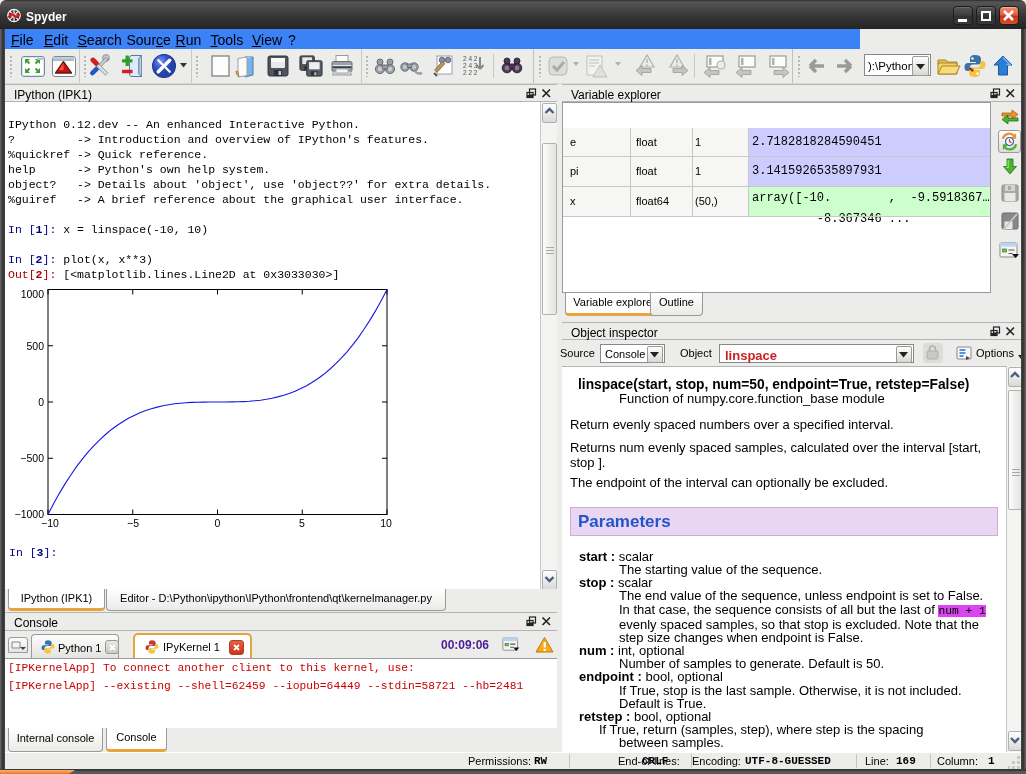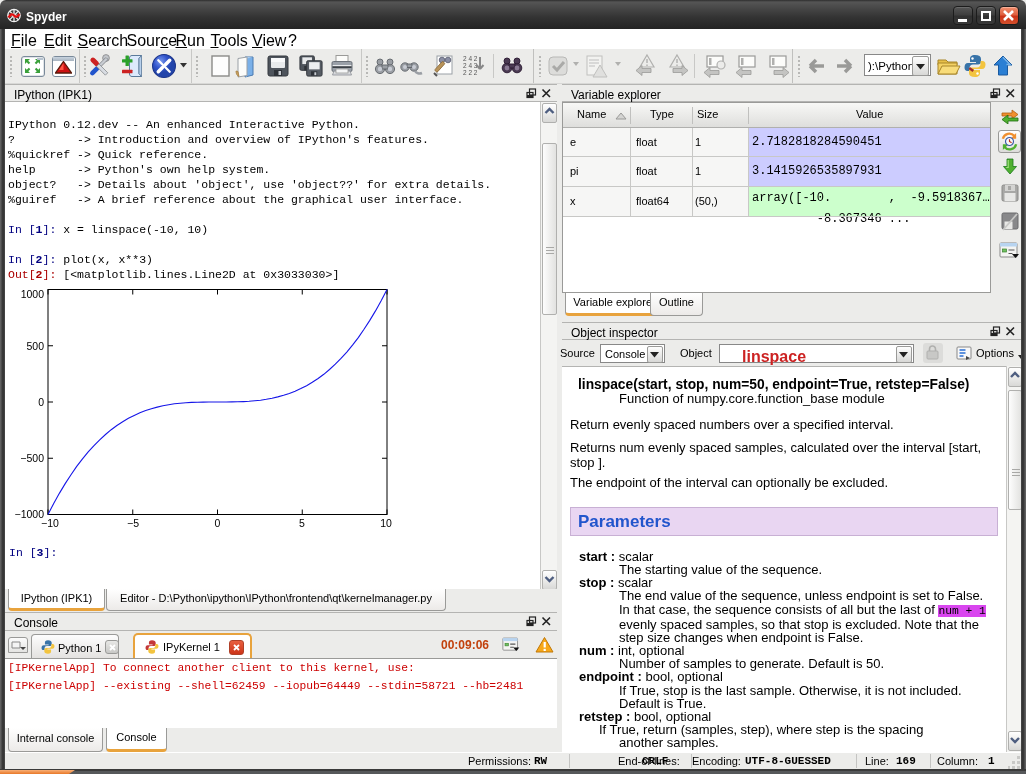--- a/index.html
+++ b/index.html
@@ -6,21 +6,21 @@
 body{position:relative;background:#ececea;font-family:"Liberation Sans",sans-serif;}
 .abs{position:absolute;}
 .mono{font-family:"Liberation Mono",monospace;}
 
 #titlebar{left:0;top:0;width:1026px;height:29px;background:linear-gradient(#2e2e2e 0%,#555555 7%,#464646 30%,#333333 60%,#2b2b2b 82%,#242424 100%);border-radius:6px 6px 0 0;}
 #titlebar .txt{position:absolute;left:26px;top:10px;color:#fff;font-size:12px;font-weight:bold;}
 .winbtn{position:absolute;top:6px;width:20px;height:19px;border-radius:4px;border:1px solid #1c1c1c;}
 .winbtn.dark{background:linear-gradient(#565656 0%,#3f3f3f 45%,#303030 55%,#3a3a3a 100%);box-shadow:inset 0 1px 0 #6a6a6a;}
 #btnclose{background:linear-gradient(#f09070 0%,#e06040 45%,#cc3318 55%,#d4502c 100%);box-shadow:inset 0 1px 0 #f8b098;}
 
-#menubar{left:0px;top:29px;width:1021px;height:20px;background:#ffffff;font-size:16px;color:#000;}
+#menubar{left:0px;top:29px;width:860px;height:20px;background:#3b82f6;font-size:14px;color:#000;}
 #menubar span{position:absolute;top:3px;}
 #menubar u{text-decoration:underline;}
 
 #toolbar{left:5px;top:49px;width:1016px;height:35px;background:#ececea;border-bottom:1px solid #d8d8d6;}
 .tbtn{position:absolute;top:4px;width:26px;height:26px;}
 .sep{position:absolute;top:5px;width:1px;height:24px;background:#c8c8c6;}
 .handle{position:absolute;top:6px;width:4px;height:22px;background-image:radial-gradient(circle,#b8b8b6 1px,transparent 1px);background-size:4px 4px;}
 
 .docktitle{background:#ececea;border:1px solid #b4b4b2;border-left:none;border-right:none;font-size:12px;color:#000;}
 .docktitle .t{position:absolute;left:9px;top:3px;}
@@ -404,21 +404,21 @@
 <div class="ttab act" style="left:128px;width:119px;top:2px;height:25px;">
 <svg class="abs" style="left:9px;top:4px;" width="16" height="16" viewBox="0 0 26 26">
         <path d="M13 2 c-4 0-5 2-5 4 v3 h6 v1 H6 c-2.5 0-3.5 2-3.5 4.5 0 2 1 3.5 3 3.5 h2 v-3 c0-2 1.5-3.5 3.5-3.5 h5 c1.8 0 3-1.2 3-3 V6 c0-2.5-2-4-6-4z" fill="#c43838"></path>
         <path d="M13 24 c4 0 5-2 5-4 v-3 h-6 v-1 h8 c2.5 0 3.5-2 3.5-4.5 0-2-1-3.5-3-3.5 h-2 v3 c0 2-1.5 3.5-3.5 3.5 h-5 c-1.8 0-3 1.2-3 3 v2.5 c0 2.5 2 4 6 4z" fill="#f3c43f"></path>
       </svg>
 <span class="abs" style="left:28px;top:6px;">IPyKernel 1</span>
 <div class="abs" style="left:94px;top:5px;width:15px;height:15px;border:1px solid #b04028;border-radius:3px;background:linear-gradient(#e86040,#cc3318);"><svg width="13" height="13">
           <path d="M4 4 l5 5 m0 -5 l-5 5" stroke="#fff" stroke-width="1.8"></path>
         </svg></div>
 </div>
-<span class="abs" style="left:436px;top:7px;font-size:12px;font-weight:bold;color:#c2410c;">00:09:06</span>
+<span class="abs" style="left:436px;top:7px;font-size:12px;font-weight:bold;color:#4c1d95;">00:09:06</span>
 <svg class="abs" style="left:497px;top:5px;" width="19" height="18" viewBox="0 0 22 20">
       <rect x="1" y="2" width="17" height="14" rx="1" fill="#f4f4f2" stroke="#888" stroke-width="1"></rect>
       <rect x="1" y="2" width="17" height="3.5" fill="#b8d4f0"></rect>
       <rect x="3.5" y="8" width="4" height="3" fill="#70c060" stroke="#3a8030" stroke-width="0.7"></rect>
       <path d="M9.5 9 h6 M9.5 12.5 h4" stroke="#555" stroke-width="1.2"></path>
       <path d="M13 13 h7 l-3.5 4z" fill="#111"></path>
     </svg>
 <svg class="abs" style="left:530px;top:5px;" width="19" height="18">
       <path d="M9.5 1.5 L18 16 H1z" fill="#f8a818" stroke="#c07808" stroke-width="1"></path>
       <rect x="8.6" y="6" width="2.2" height="5.5" fill="#ffffff"></rect>
@@ -440,32 +440,20 @@
           <g fill="none" stroke="#222" stroke-width="1.2">
             <rect x="3.5" y="1" width="6" height="6"></rect>
             <rect x="1" y="4.5" width="6" height="5"></rect>
           </g>
           <rect x="1" y="7" width="6" height="2.5" fill="#222"></rect>
         </svg></span><span class="dkb"><svg width="11" height="11">
           <path d="M1.5 1.5 L9 9 M9 1.5 L1.5 9" stroke="#222" stroke-width="1.6"></path>
         </svg></span></span>
   </div>
 <div class="abs" id="vetable" style="left:562px;top:102px;width:429px;height:191px;border:1px solid #9a9a98;background:#fff;font-size:11px;">
-<div class="abs" style="left:0;top:0;width:427px;height:25px;background:linear-gradient(#f8f8f6,#dededc);border-bottom:1px solid #b0b0ae;">
-<span class="abs" style="left:14px;top:5px;">Name</span>
-<svg class="abs" style="left:52px;top:9px;" width="12" height="8">
-        <path d="M6 1 L11 7 H1z" fill="#d4d4d2" stroke="#9a9a98" stroke-width="1"></path>
-      </svg>
-<span class="abs" style="left:87px;top:5px;">Type</span>
-<span class="abs" style="left:134px;top:5px;">Size</span>
-<span class="abs" style="left:293px;top:5px;">Value</span>
-<div class="abs" style="left:67px;top:4px;width:1px;height:17px;background:#c0c0be;"></div>
-<div class="abs" style="left:129px;top:4px;width:1px;height:17px;background:#c0c0be;"></div>
-<div class="abs" style="left:185px;top:4px;width:1px;height:17px;background:#c0c0be;"></div>
-</div>
 <div class="abs" style="left:0;top:25px;width:427px;height:28px;background:#f6f6f5;">
 <span class="abs" style="left:7px;top:8px;">e</span>
       <span class="abs" style="left:73px;top:8px;">float</span>
       <span class="abs" style="left:132px;top:8px;">1</span>
 <div class="abs mono" style="left:185px;top:0;width:242px;height:28px;background:#ccccff;font-size:12px;padding:7px 0 0 4px;">2.7182818284590451</div>
 </div>
 <div class="abs" style="left:0;top:53px;width:427px;height:30px;background:#f6f6f5;">
 <span class="abs" style="left:7px;top:9px;">pi</span>
       <span class="abs" style="left:73px;top:9px;">float</span>
       <span class="abs" style="left:132px;top:9px;">1</span>
@@ -545,21 +533,21 @@
 <div class="abs" style="left:38px;top:3.5px;width:65px;height:19px;border:1px solid #888;background:#fff;">
 <span class="abs" style="left:4px;top:3px;">Console</span>
 <div class="abs" style="right:1px;top:1px;width:16px;height:17px;border:1px solid #9a9a98;border-radius:2px;background:linear-gradient(#fdfdfd,#d8d8d6);">
         <svg class="abs" style="left:2px;top:5px;" width="10" height="7">
           <path d="M0 0 h9 l-4.5 5.5z" fill="#222"></path>
         </svg>
       </div>
 </div>
 <span class="abs" style="left:118px;top:7px;">Object</span>
 <div class="abs" style="left:157px;top:3.5px;width:195px;height:19px;border:1px solid #888;background:#fff;">
-<span class="abs" style="left:22px;top:3px;font-weight:bold;font-size:16px;color:#cc2222;">linspace</span>
+<span class="abs" style="left:5px;top:3px;font-weight:bold;font-size:13px;color:#cc2222;">linspace</span>
 <div class="abs" style="right:1px;top:1px;width:16px;height:17px;border:1px solid #9a9a98;border-radius:2px;background:linear-gradient(#fdfdfd,#d8d8d6);">
         <svg class="abs" style="left:2px;top:5px;" width="10" height="7">
           <path d="M0 0 h9 l-4.5 5.5z" fill="#222"></path>
         </svg>
       </div>
 </div>
 <div class="abs" style="left:361px;top:3px;width:20px;height:20px;border-radius:3px;background:#dcdcda;"><svg width="19" height="19">
         <rect x="4" y="8" width="11" height="8" rx="1" fill="#c8c8c6" stroke="#b0b0ae"></rect>
         <path d="M6.5 8 v-2 a3 3 0 0 1 6 0 v2" fill="none" stroke="#b0b0ae" stroke-width="1.6"></path>
       </svg></div>
@@ -589,21 +577,21 @@
 <span style="margin-left:40px;">In that case, the sequence consists of all but the last of <span class="mono" style="font-size:11.3px;background:#d946ef;">num + 1</span></span><br>
 <span style="margin-left:40px;">evenly spaced samples, so that stop is excluded. Note that the</span><br>
 <span style="margin-left:40px;">step size changes when endpoint is False.</span><br>
 <b>num :</b> int, optional<br>
 <span style="margin-left:40px;">Number of samples to generate. Default is 50.</span><br>
 <b>endpoint :</b> bool, optional<br>
 <span style="margin-left:40px;">If True, stop is the last sample. Otherwise, it is not included.</span><br>
 <span style="margin-left:40px;">Default is True.</span><br>
 <b>retstep :</b> bool, optional<br>
 <span style="margin-left:20px;">If True, return (samples, step), where step is the spacing</span><br>
-<span style="margin-left:40px;">another samples.</span>
+<span style="margin-left:40px;">between samples.</span>
 </div>
 </div>
 <div class="abs sb" style="left:1006px;top:366px;width:16px;height:386px;">
 <div class="sbtn" style="top:1px;width:14px;"><svg width="12" height="15">
         <path d="M2 9 L6 5 L10 9" stroke="#4e5e80" stroke-width="2.4" fill="none"></path>
       </svg></div>
 <div class="sthumb" style="top:24px;height:120px;width:14px;">
       <div class="grip" style="top:78px;"></div>
       <div class="grip" style="top:81px;"></div>
       <div class="grip" style="top:84px;"></div>

